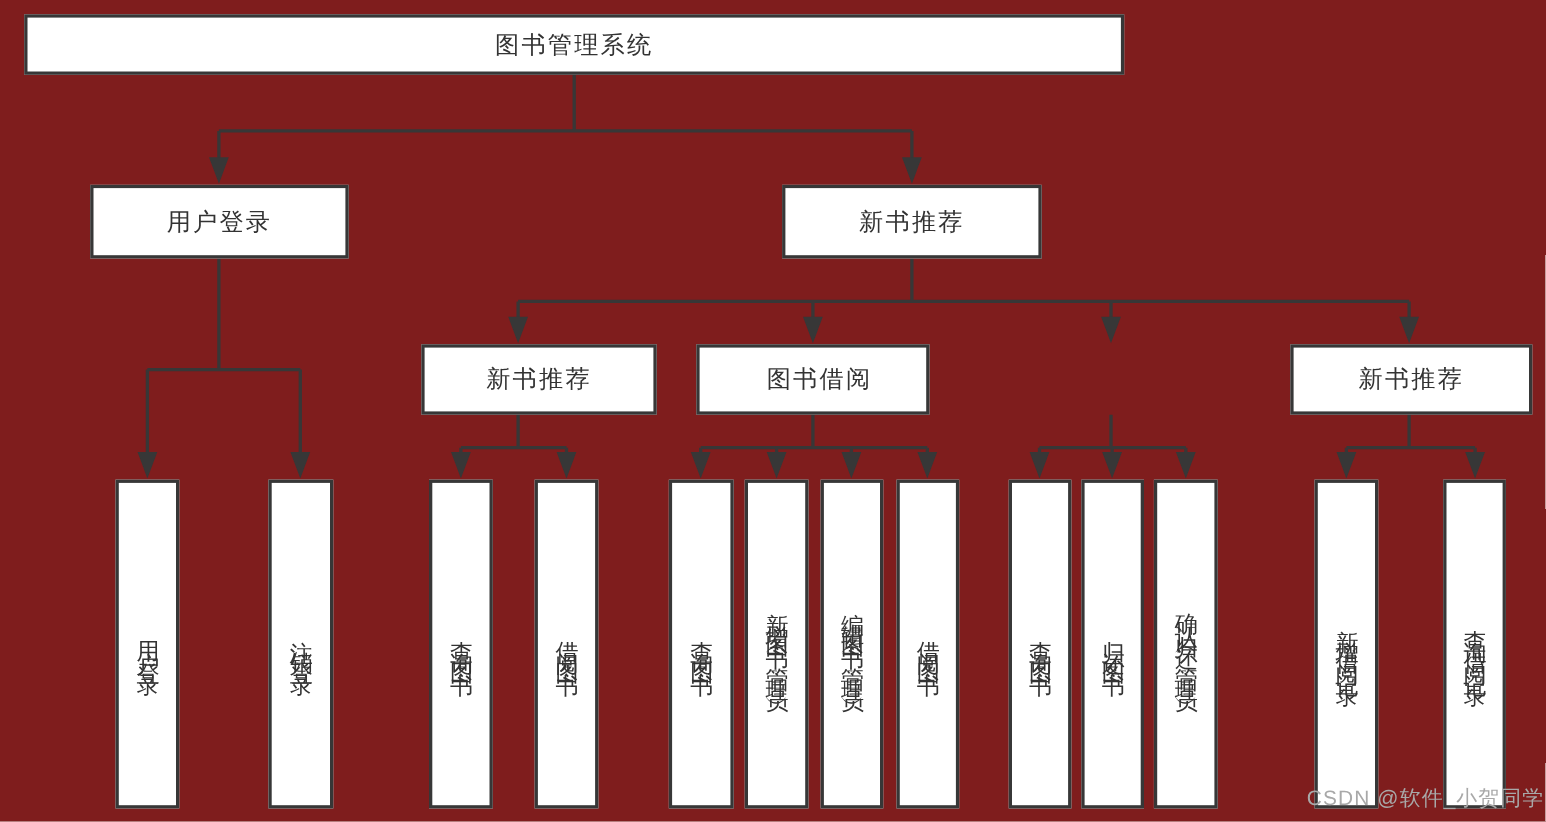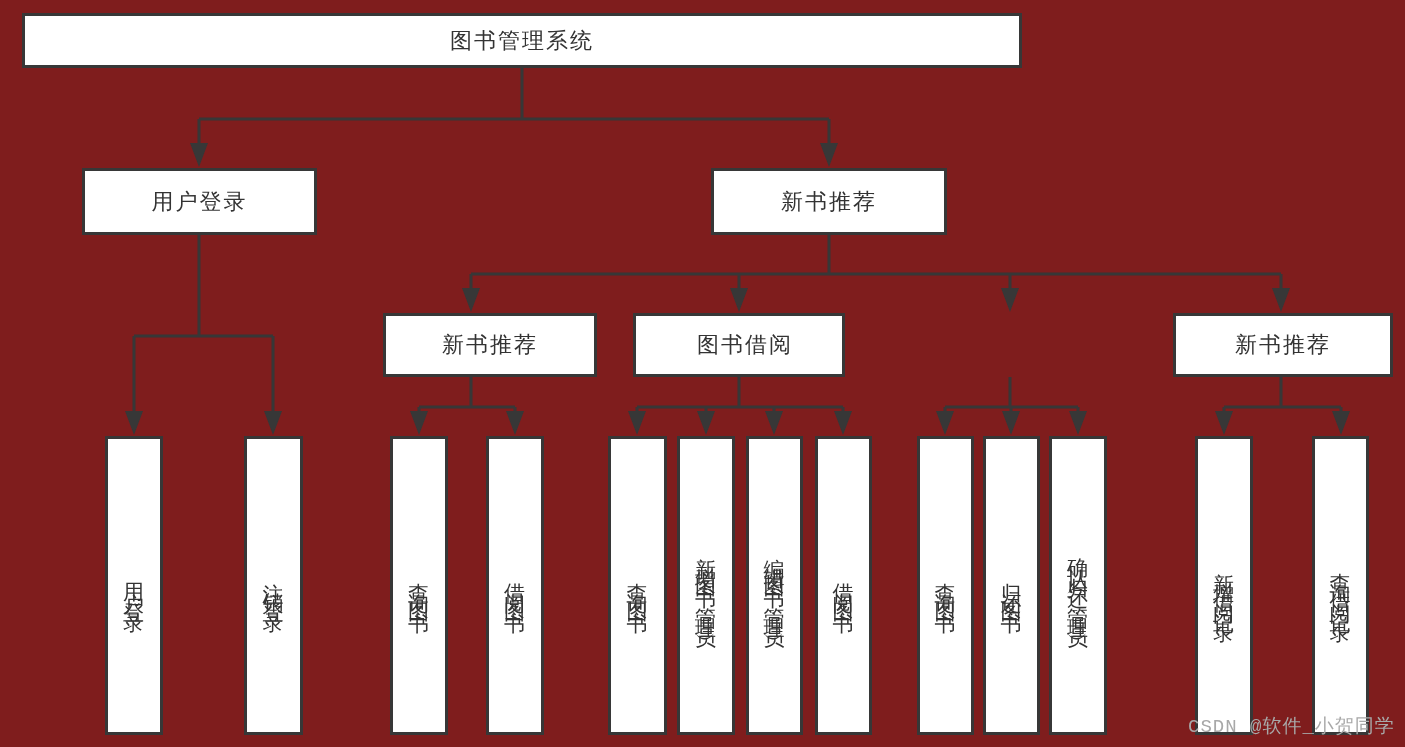--- a/index.html
+++ b/index.html
@@ -45,21 +45,20 @@
   }
   .watermark {
     position: absolute;
     left: 1188px;
     top: 713px;
     z-index: 4;
     font-size: 19px;
     color: #a8a8a8;
     letter-spacing: 1px;
     white-space: nowrap;
-    font-family: Liberation Mono, monospace;
   }
 </style>
 </head>
 <body>
 
 <div class="stage">
 
   <svg class="wires" viewBox="0 0 1405 747" aria-hidden="true">
     <g>
       <path d="M522 68 V119 M199 119 H829 M199 119 V148 M829 119 V148"></path>

